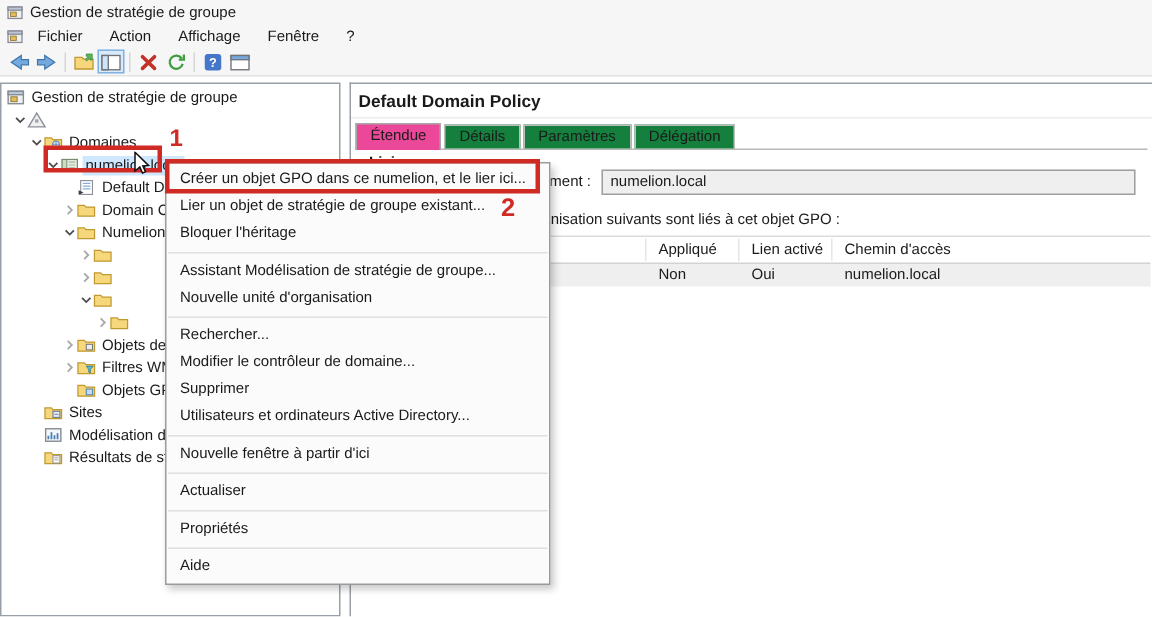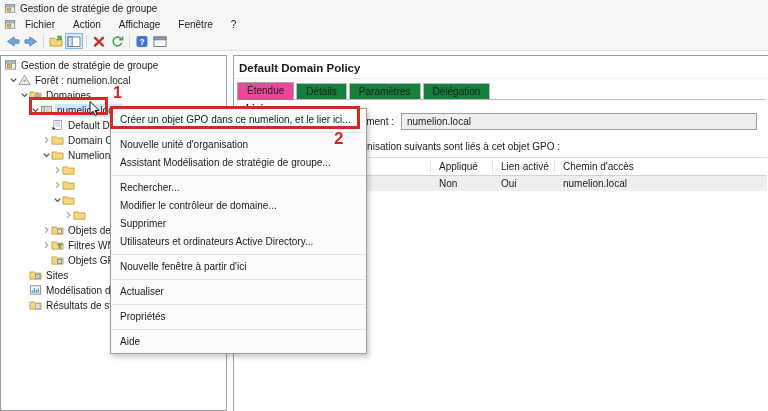--- a/index.html
+++ b/index.html
@@ -156,21 +156,20 @@
       <span class="tlabel" style="left:18px">Gestion de stratégie de groupe</span>
     </div>
     <div class="tree-row" style="top:17px">
       <span class="chev" style="left:6px"><svg width="13" height="12" viewBox="0 0 14 13">
           <path d="M4 5 L7 8 L10 5" stroke="#4a4a4a" stroke-width="1.3" fill="none"></path>
         </svg></span>
       <span class="tic" style="left:17px"><svg width="13" height="12" viewBox="0 0 14 13">
           <path d="M7 1.5 L13 11.5 L1 11.5 Z" fill="#f0f0f0" stroke="#8a8f98"></path>
           <rect x="5.8" y="6" width="2.4" height="2.4" fill="#9aa5b5"></rect>
         </svg></span>
-      <span class="tlabel" style="left:32px">Forêt : numelion.local</span>
     </div>
     <div class="tree-row" style="top:32px">
       <span class="chev" style="left:17px"><svg width="13" height="12" viewBox="0 0 14 13">
           <path d="M4 5 L7 8 L10 5" stroke="#4a4a4a" stroke-width="1.3" fill="none"></path>
         </svg></span>
       <span class="tic" style="left:28px"><svg width="13" height="12" viewBox="0 0 14 13">
           <path d="M1 3.2 L5.6 3.2 L6.8 4.4 L13 4.4 L13 11 L1 11 Z" fill="#f6d77c" stroke="#c0992f" stroke-width="0.9"></path>
           <circle cx="9" cy="7.8" r="2.5" fill="#d5e6f8" stroke="#4f7dad" stroke-width="0.7"></circle>
           <path d="M6.5 7.8 H11.5 M9 5.3 V10.3" stroke="#4f7dad" stroke-width="0.5" fill="none"></path>
         </svg></span>
@@ -325,23 +324,25 @@
         <div class="lt-cell" style="width:185px"></div>
         <div class="lt-cell" style="width:62px">Non</div>
         <div class="lt-cell" style="width:62px">Oui</div>
         <div class="lt-cell" style="width:210px;flex:1">numelion.local</div>
       </div>
     </div>
 </div>
 
 <div class="cmenu" id="cmenu">
     <div class="cm-item">Créer un objet GPO dans ce numelion, et le lier ici...</div>
-    <div class="cm-sep"></div>
+    <div class="cm-item">Lier un objet de stratégie de groupe existant...</div>
+    <div class="cm-item">Bloquer l'héritage</div>
+    <div class="cm-sep"></div>
+    <div class="cm-item">Assistant Modélisation de stratégie de groupe...</div>
     <div class="cm-item">Nouvelle unité d'organisation</div>
-    <div class="cm-item">Assistant Modélisation de stratégie de groupe...</div>
     <div class="cm-sep"></div>
     <div class="cm-item">Rechercher...</div>
     <div class="cm-item">Modifier le contrôleur de domaine...</div>
     <div class="cm-item">Supprimer</div>
     <div class="cm-item">Utilisateurs et ordinateurs Active Directory...</div>
     <div class="cm-sep"></div>
     <div class="cm-item">Nouvelle fenêtre à partir d'ici</div>
     <div class="cm-sep"></div>
     <div class="cm-item">Actualiser</div>
     <div class="cm-sep"></div>

